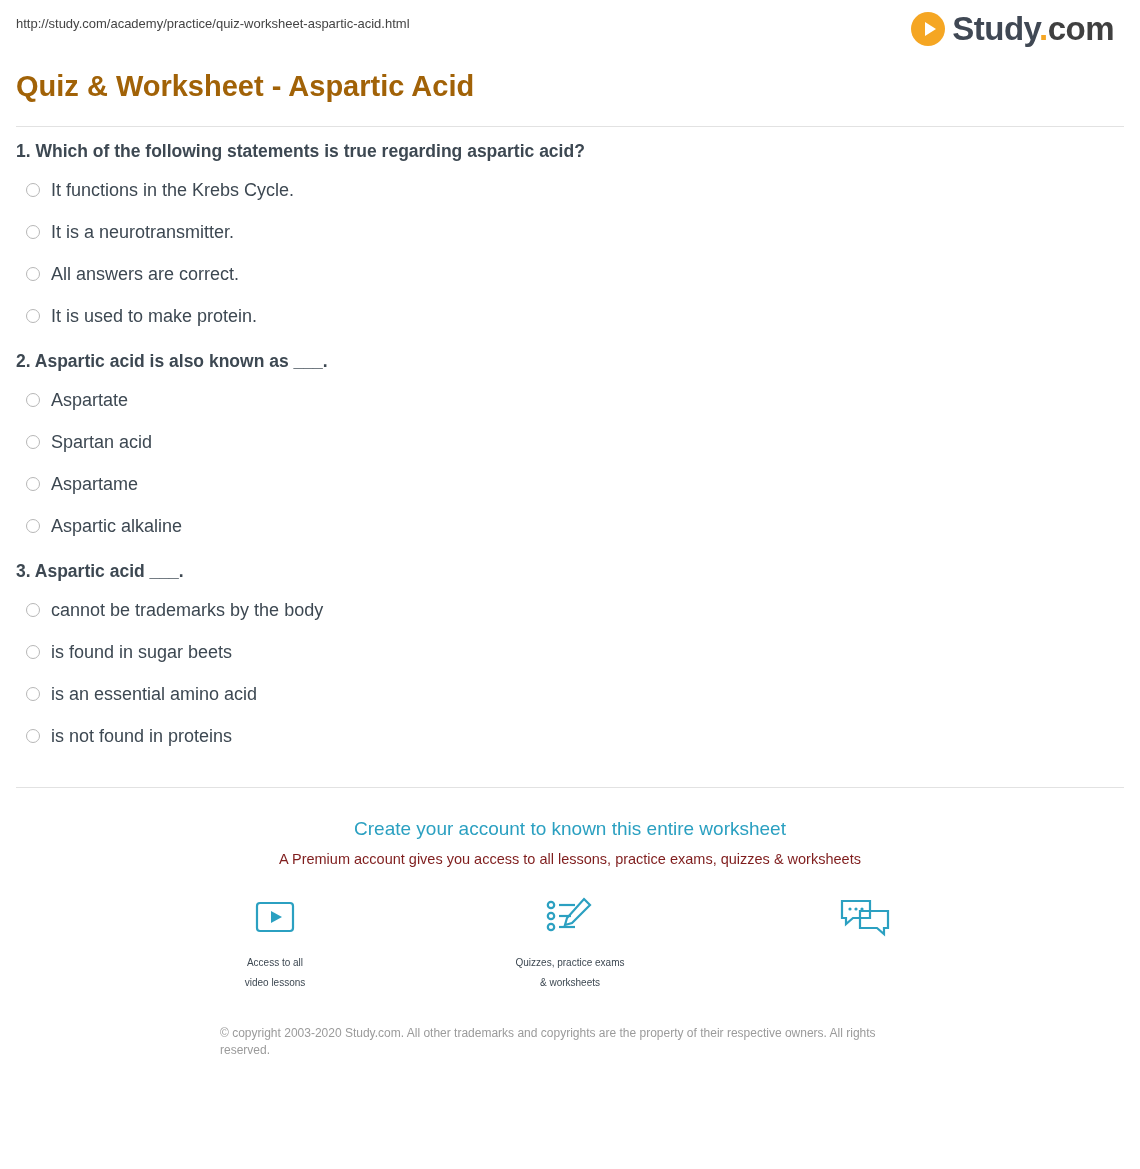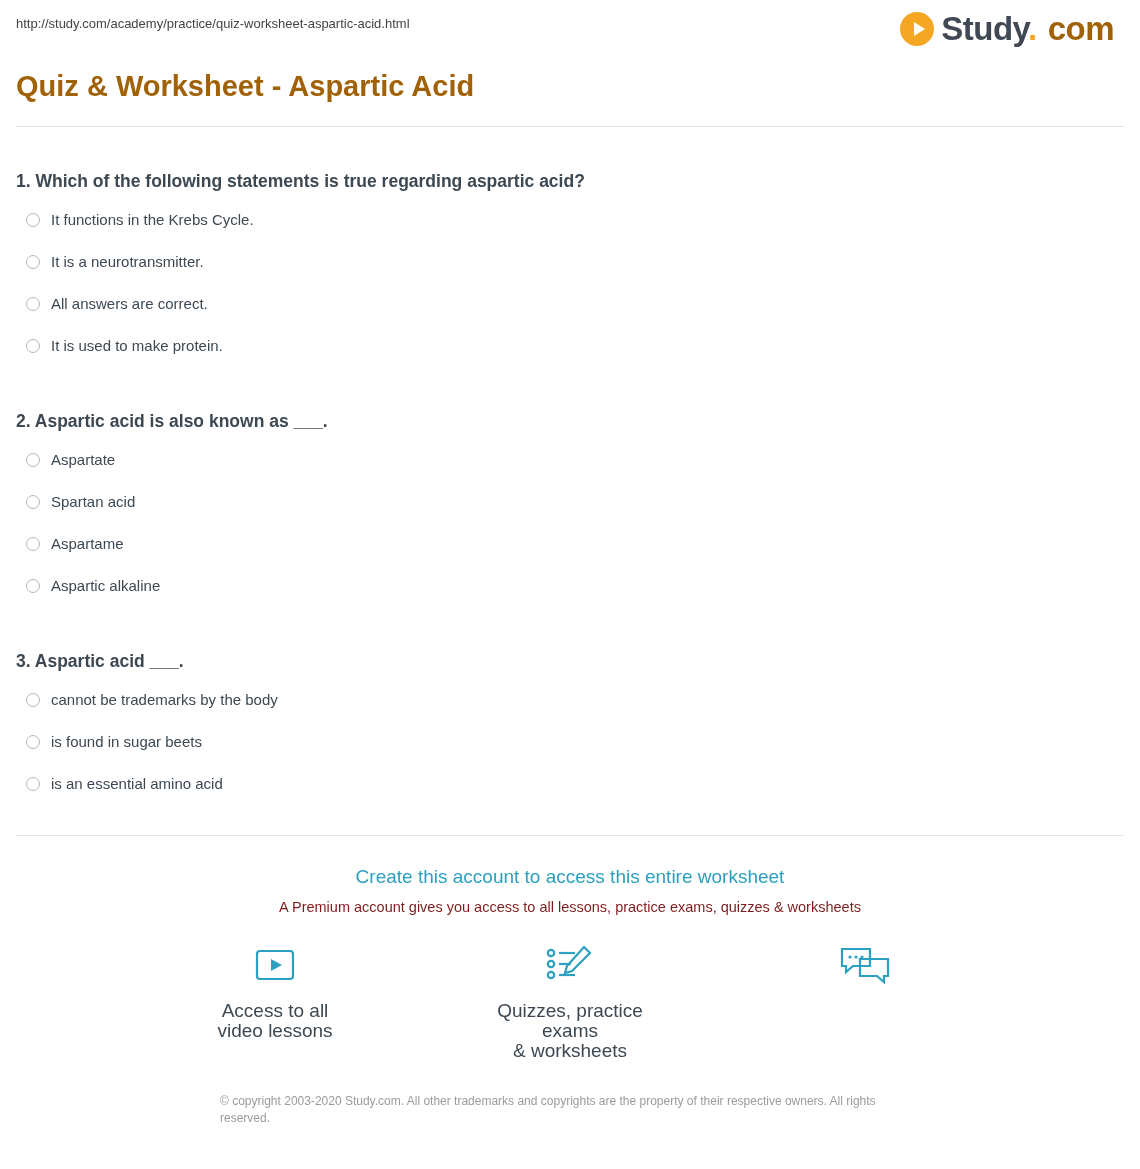--- a/index.html
+++ b/index.html
@@ -57,60 +57,60 @@
     margin-left: 4px;
   }
   .logo-text {
     font-size: 33px;
     font-weight: bold;
     color: #404854;
     letter-spacing: -0.5px;
     line-height: 34px;
   }
   .logo-text .dot { color: #f5a623; }
-  .logo-text .tld { color: #a16207; margin-left: 11px; }
+  .logo-text .tld { color: #404040; }
 
   
   .title {
     font-size: 29px;
     font-weight: bold;
     color: #a16207;
     margin: 22px 0 0 16px;
     line-height: 36px;
   }
   .rule {
     border: 0;
     border-top: 1px solid #e2e2e2;
     margin: 22px 16px 0 16px;
   }
 
   
   .questions {
     padding: 0 16px;
   }
   .question {
-    margin-top: 42px;
+    margin-top: 12px;
   }
   .question-text {
     font-size: 17.5px;
     font-weight: bold;
     color: #3d4852;
     line-height: 24px;
     margin-bottom: 6px;
   }
   .choices {
     list-style: none;
     margin: 0;
     padding: 0;
   }
   .choice {
     display: flex;
     align-items: center;
     padding: 11px 0 11px 10px;
-    font-size: 15px;
+    font-size: 18px;
     color: #3d4852;
     line-height: 20px;
   }
   .radio {
     width: 12px;
     height: 12px;
     border: 1px solid #b7b7b7;
     border-radius: 50%;
     margin-right: 11px;
     flex: none;
@@ -150,21 +150,21 @@
     width: 175px;
     text-align: center;
   }
   .feature-icon {
     height: 48px;
     display: flex;
     align-items: center;
     justify-content: center;
   }
   .feature-label {
-    font-size: 19px;
+    font-size: 10px;
     color: #3d4852;
     line-height: 20px;
     margin-top: 12px;
     white-space: pre-line;
   }
   .copyright {
     font-size: 12px;
     color: #9b9b9b;
     line-height: 17px;
     margin: 32px auto 18px auto;
@@ -244,29 +244,33 @@
           <span>cannot be trademarks by the body</span>
         </li>
         <li class="choice">
           <span class="radio"></span>
           <span>is found in sugar beets</span>
         </li>
         <li class="choice">
           <span class="radio"></span>
           <span>is an essential amino acid</span>
         </li>
+        <li class="choice">
+          <span class="radio"></span>
+          <span>is not found in proteins</span>
+        </li>
       </ul>
     </div>
 
   </div>
 
   <hr class="promo-rule">
 
   <div class="promo">
-    <a class="promo-link" href="#">Create this account to access this entire worksheet</a>
+    <a class="promo-link" href="#">Create your account to known this entire worksheet</a>
     <div class="promo-sub">A Premium account gives you access to all lessons, practice exams, quizzes &amp; worksheets</div>
 
     <div class="features">
 
       <div class="feature">
         <div class="feature-icon">
           <svg width="46" height="42" viewBox="0 0 46 42" fill="none" stroke="#2ba0c1" stroke-width="2.2">
             <rect x="5" y="7" width="36" height="28" rx="3"></rect>
             <polygon points="19,15 30,21 19,27" fill="#2ba0c1" stroke="none"></polygon>
           </svg>

